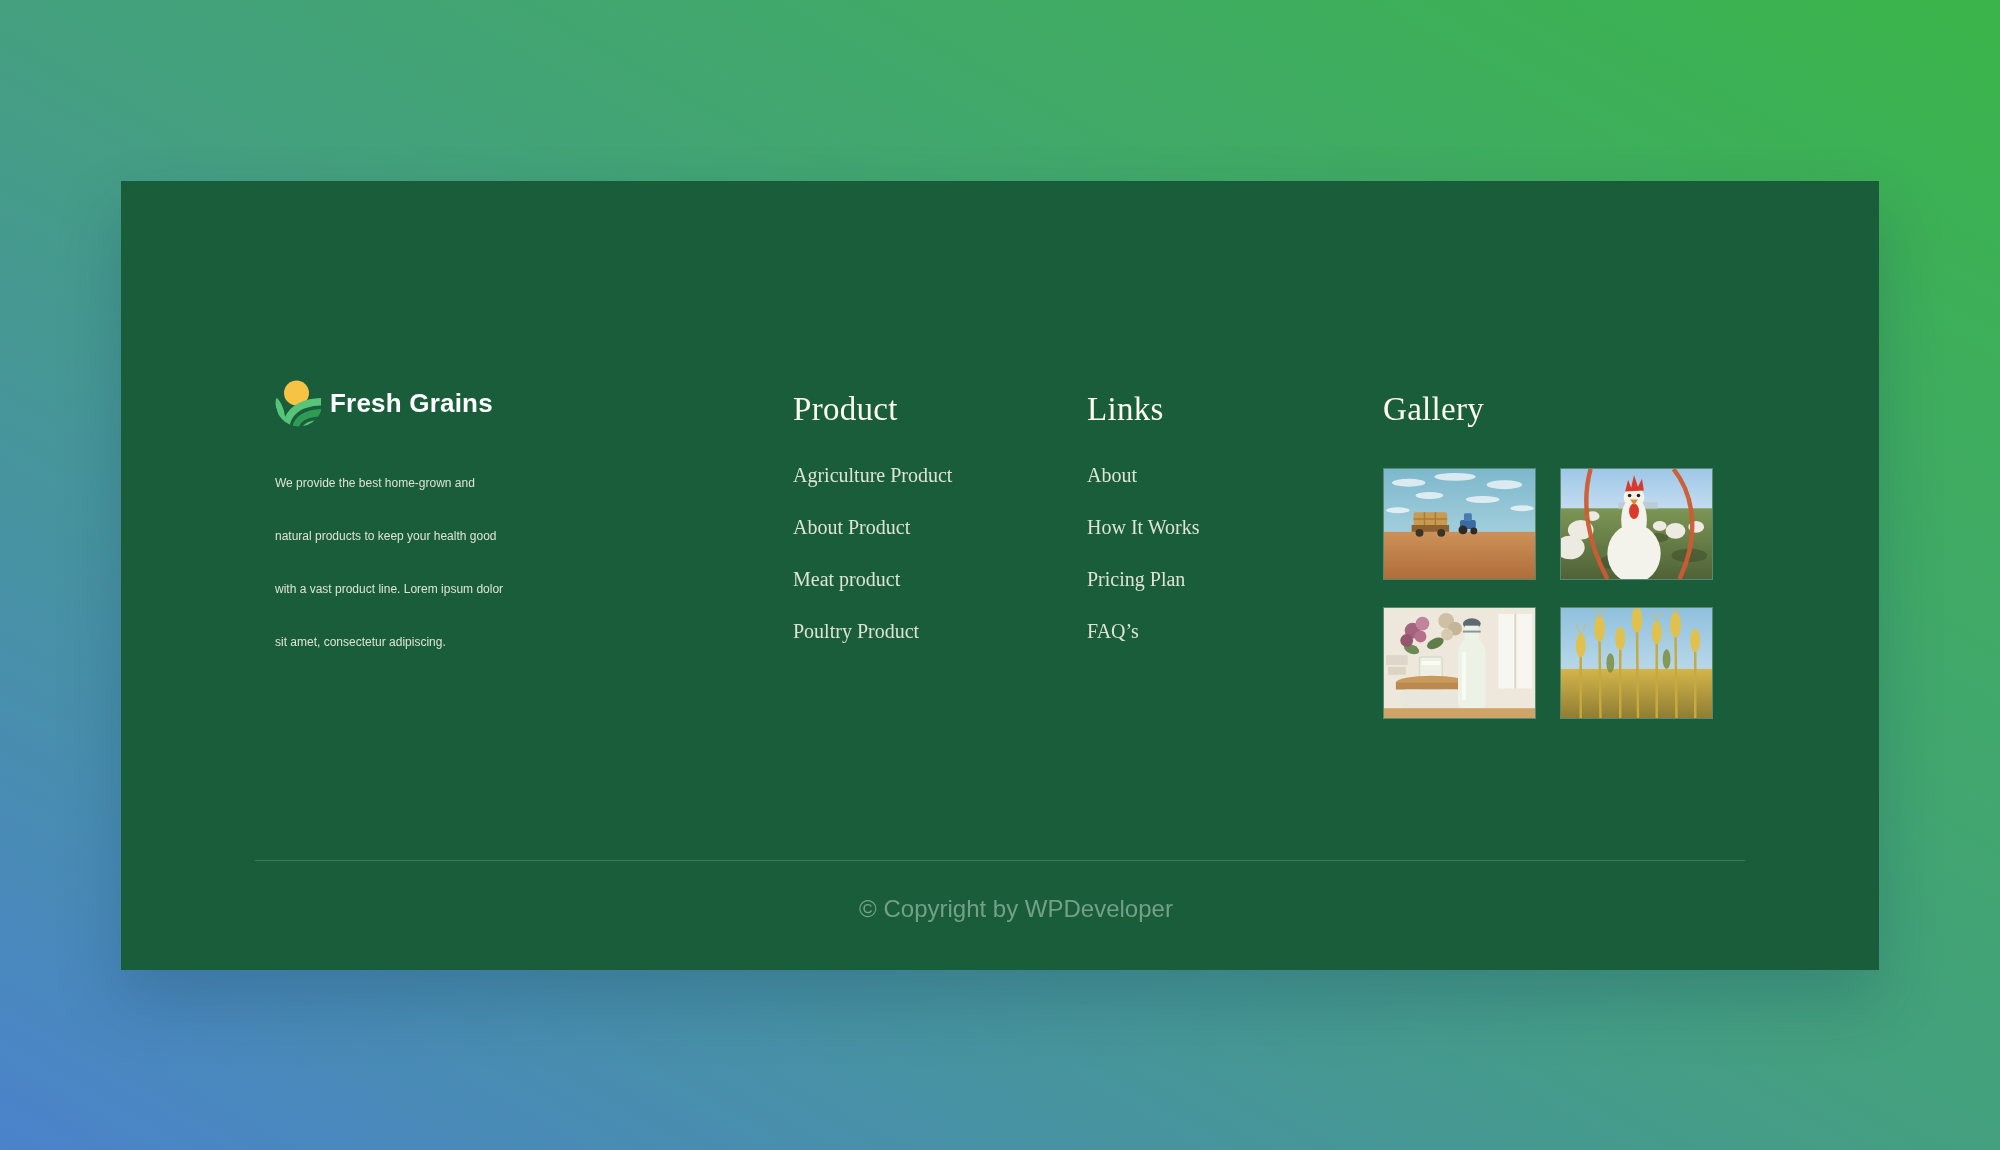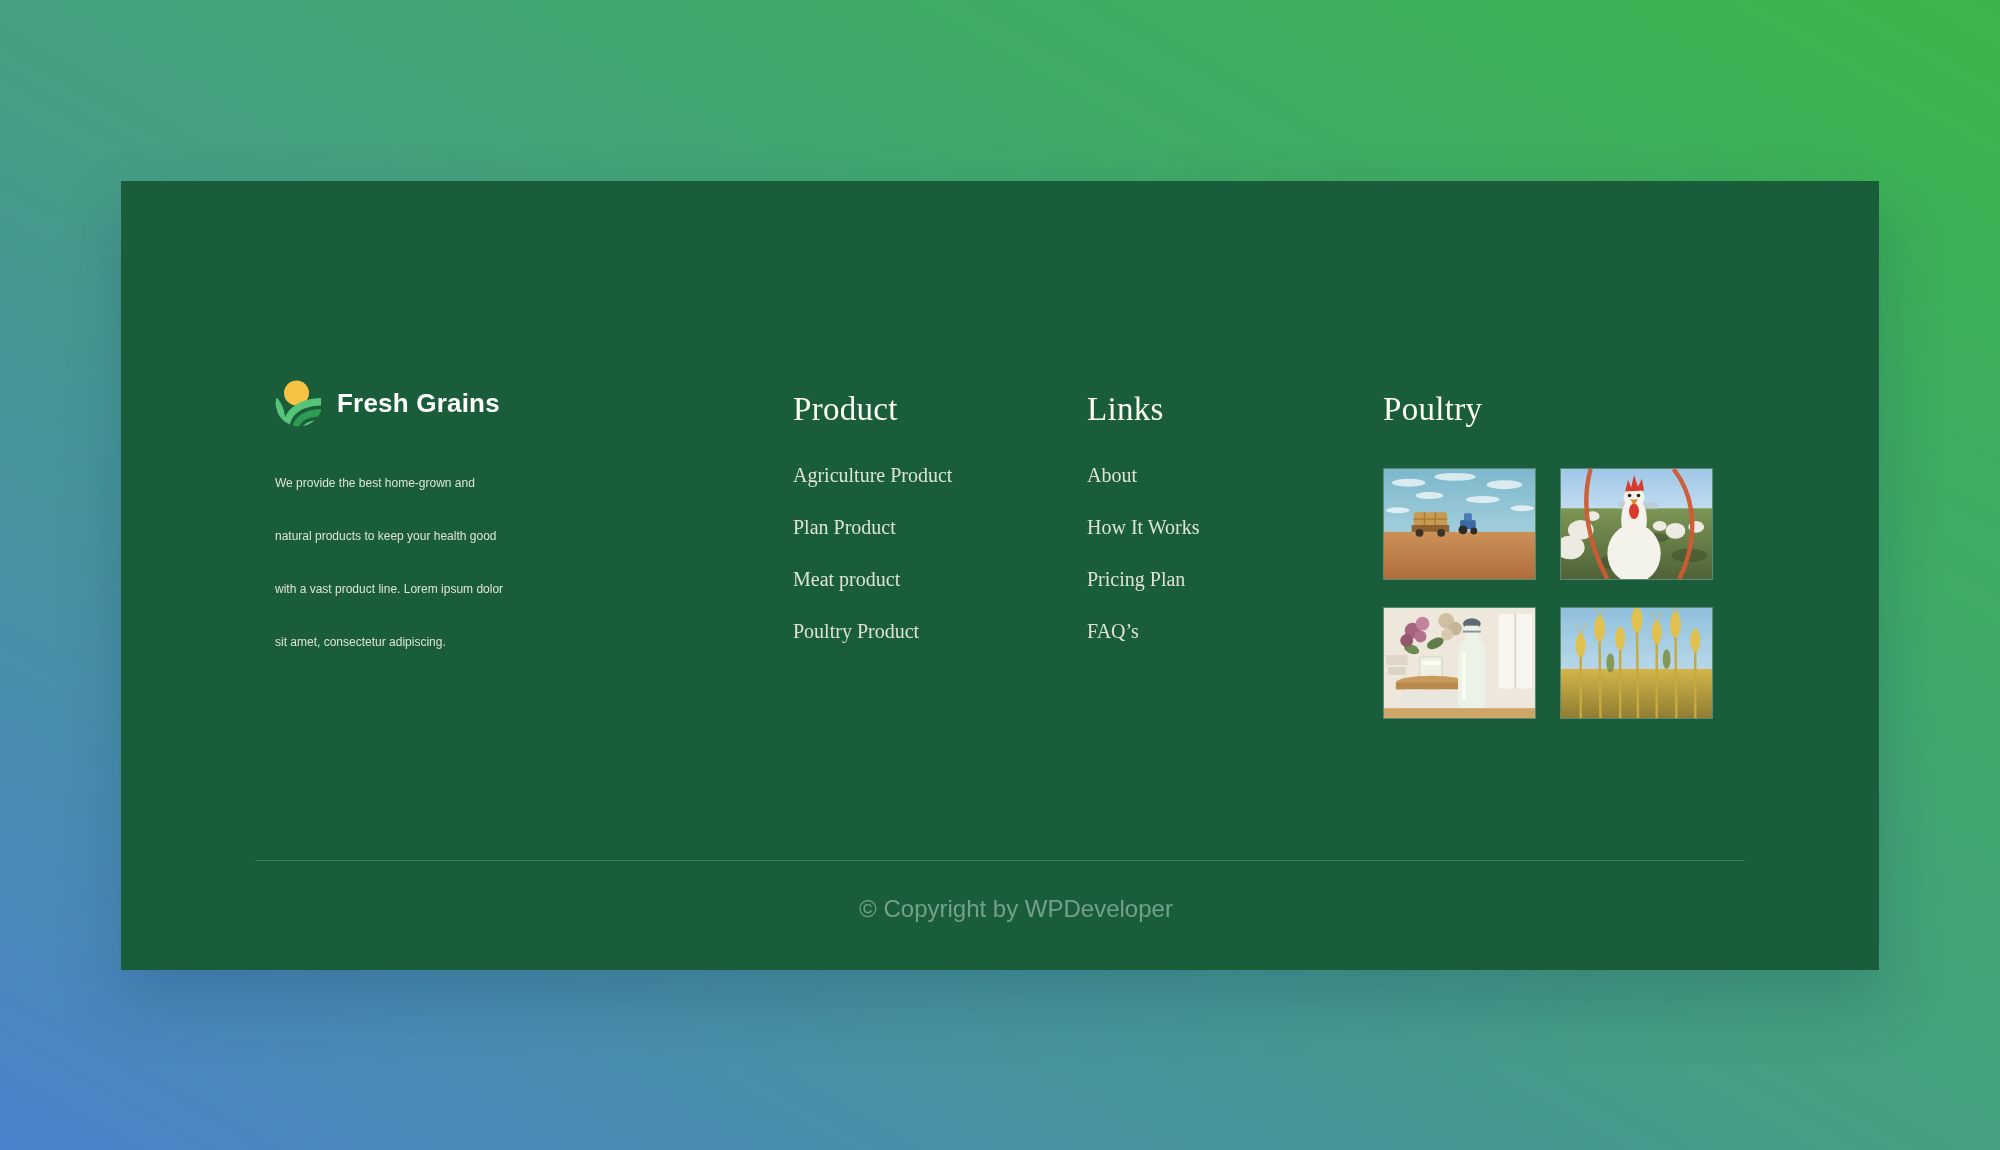--- a/index.html
+++ b/index.html
@@ -34,21 +34,21 @@
   }
   .col { flex: 0 0 auto; }
   .col-brand   { width: 520px; padding: 0 20px; }
   .col-product { width: 295px; padding: 0 18px; }
   .col-links   { width: 295px; padding: 0 17px; }
   .col-gallery { width: 380px; padding: 0 18px; }
 
   .brand-row {
     display: flex;
     align-items: center;
-    gap: 14px;
+    gap: 7px;
     height: 48px;
     cursor: pointer;
   }
   .logo { width: 48px; height: 48px; flex: 0 0 48px; }
   .logo svg { width: 48px; height: 48px; display: block; }
   .brand-name {
     font-size: 26px;
     font-weight: 700;
     color: #ffffff;
     letter-spacing: 0.2px;
@@ -154,38 +154,38 @@
           <div>natural products to keep your health good</div>
           <div>with a vast product line. Lorem ipsum dolor</div>
           <div>sit amet, consectetur adipiscing.</div>
         </div>
       </div>
 
       <div class="col col-product">
         <h3 class="col-title">Product</h3>
         <ul class="link-list">
           <li>Agriculture Product</li>
-          <li>Plan Product</li>
+          <li>About Product</li>
           <li>Meat product</li>
           <li>Poultry Product</li>
         </ul>
       </div>
 
       <div class="col col-links">
         <h3 class="col-title">Links</h3>
         <ul class="link-list">
           <li>About</li>
           <li>How It Works</li>
           <li>Pricing Plan</li>
           <li>FAQ’s</li>
         </ul>
       </div>
 
       <div class="col col-gallery">
-        <h3 class="col-title">Poultry</h3>
+        <h3 class="col-title">Gallery</h3>
         <div class="gallery-grid">
 
           <a class="gallery-item" aria-label="hay-wagon-tractor-field-photo">
             <svg viewBox="0 0 153 112" preserveAspectRatio="none" aria-hidden="true">
               <defs>
                 <linearGradient id="sky1" x1="0" y1="0" x2="0" y2="1">
                   <stop offset="0" stop-color="#7db7cc"></stop>
                     <stop offset="1" stop-color="#bcdfe6"></stop>
                 </linearGradient>
                 <linearGradient id="fld1" x1="0" y1="0" x2="0" y2="1">

